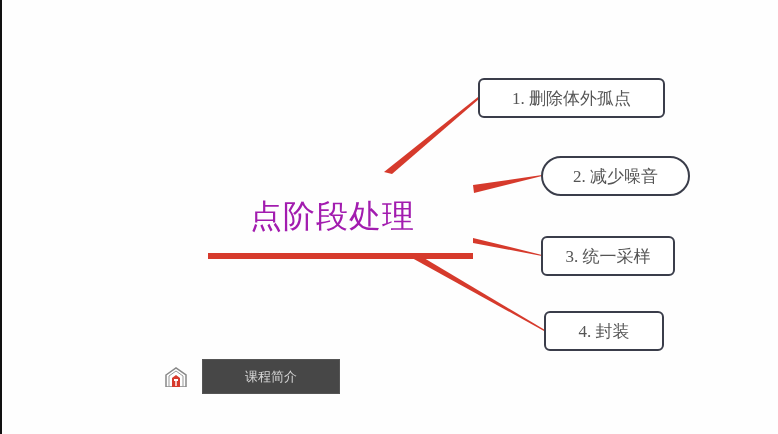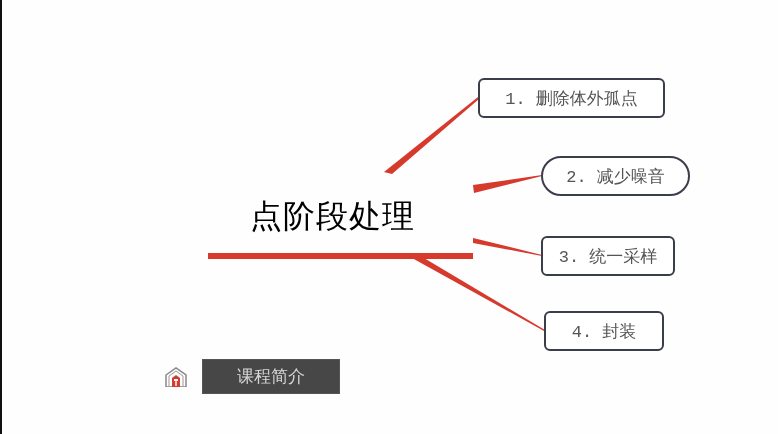--- a/index.html
+++ b/index.html
@@ -1,26 +1,26 @@
 <!DOCTYPE html>
 <html><head>
 <meta charset="utf-8">
 <style>
   html, body { margin:0; padding:0; }
   body { width:778px; height:434px; overflow:hidden; background:#fefefe; position:relative; font-family:"DejaVu Sans", sans-serif; }
   .left-border { position:absolute; left:0; top:0; width:2px; height:434px; background:#111; }
   .branches { position:absolute; left:0; top:0; width:778px; height:434px; }
-  .title { position:absolute; left:250px; top:195px; font-size:32px; color:#000000; letter-spacing:1px; font-family:"DejaVu Sans", sans-serif; }
-  .node { position:absolute; box-sizing:border-box; border:2px solid #3a3d4a; border-radius:6px; background:#fff; color:#555; font-family:Liberation Mono, monospace; font-size:17px; display:flex; align-items:center; justify-content:center; height:40px; }
+  .title { position:absolute; left:250px; top:195px; font-size:32px; color:#a21caf; letter-spacing:1px; font-family:"DejaVu Sans", sans-serif; }
+  .node { position:absolute; box-sizing:border-box; border:2px solid #3a3d4a; border-radius:6px; background:#fff; color:#555; font-family:Liberation Serif, serif; font-size:17px; display:flex; align-items:center; justify-content:center; height:40px; }
   .n1 { left:478px; top:78px; width:187px; }
   .n2 { left:541px; top:156px; width:149px;border-radius:20px; }
   .n3 { left:541px; top:236px; width:134px; }
   .n4 { left:544px; top:311px; width:120px; }
   .logo { position:absolute; left:165px; top:367px; width:22px; height:20px; }
-  .intro-btn { position:absolute; left:202px; top:359px; width:138px; height:35px; background:#474747; color:#d6d6d6; font-size:17px; display:flex; align-items:center; justify-content:center; border:1px solid #555; box-sizing:border-box; }
+  .intro-btn { position:absolute; left:202px; top:359px; width:138px; height:35px; background:#474747; color:#d6d6d6; font-size:13px; display:flex; align-items:center; justify-content:center; border:1px solid #555; box-sizing:border-box; }
 </style>
 </head>
 <body>
 
 <div class="left-border"></div>
 
 <svg class="branches" viewBox="0 0 778 434">
 
   <rect x="208" y="253" width="265" height="6" fill="#d63a2c"></rect>
 

